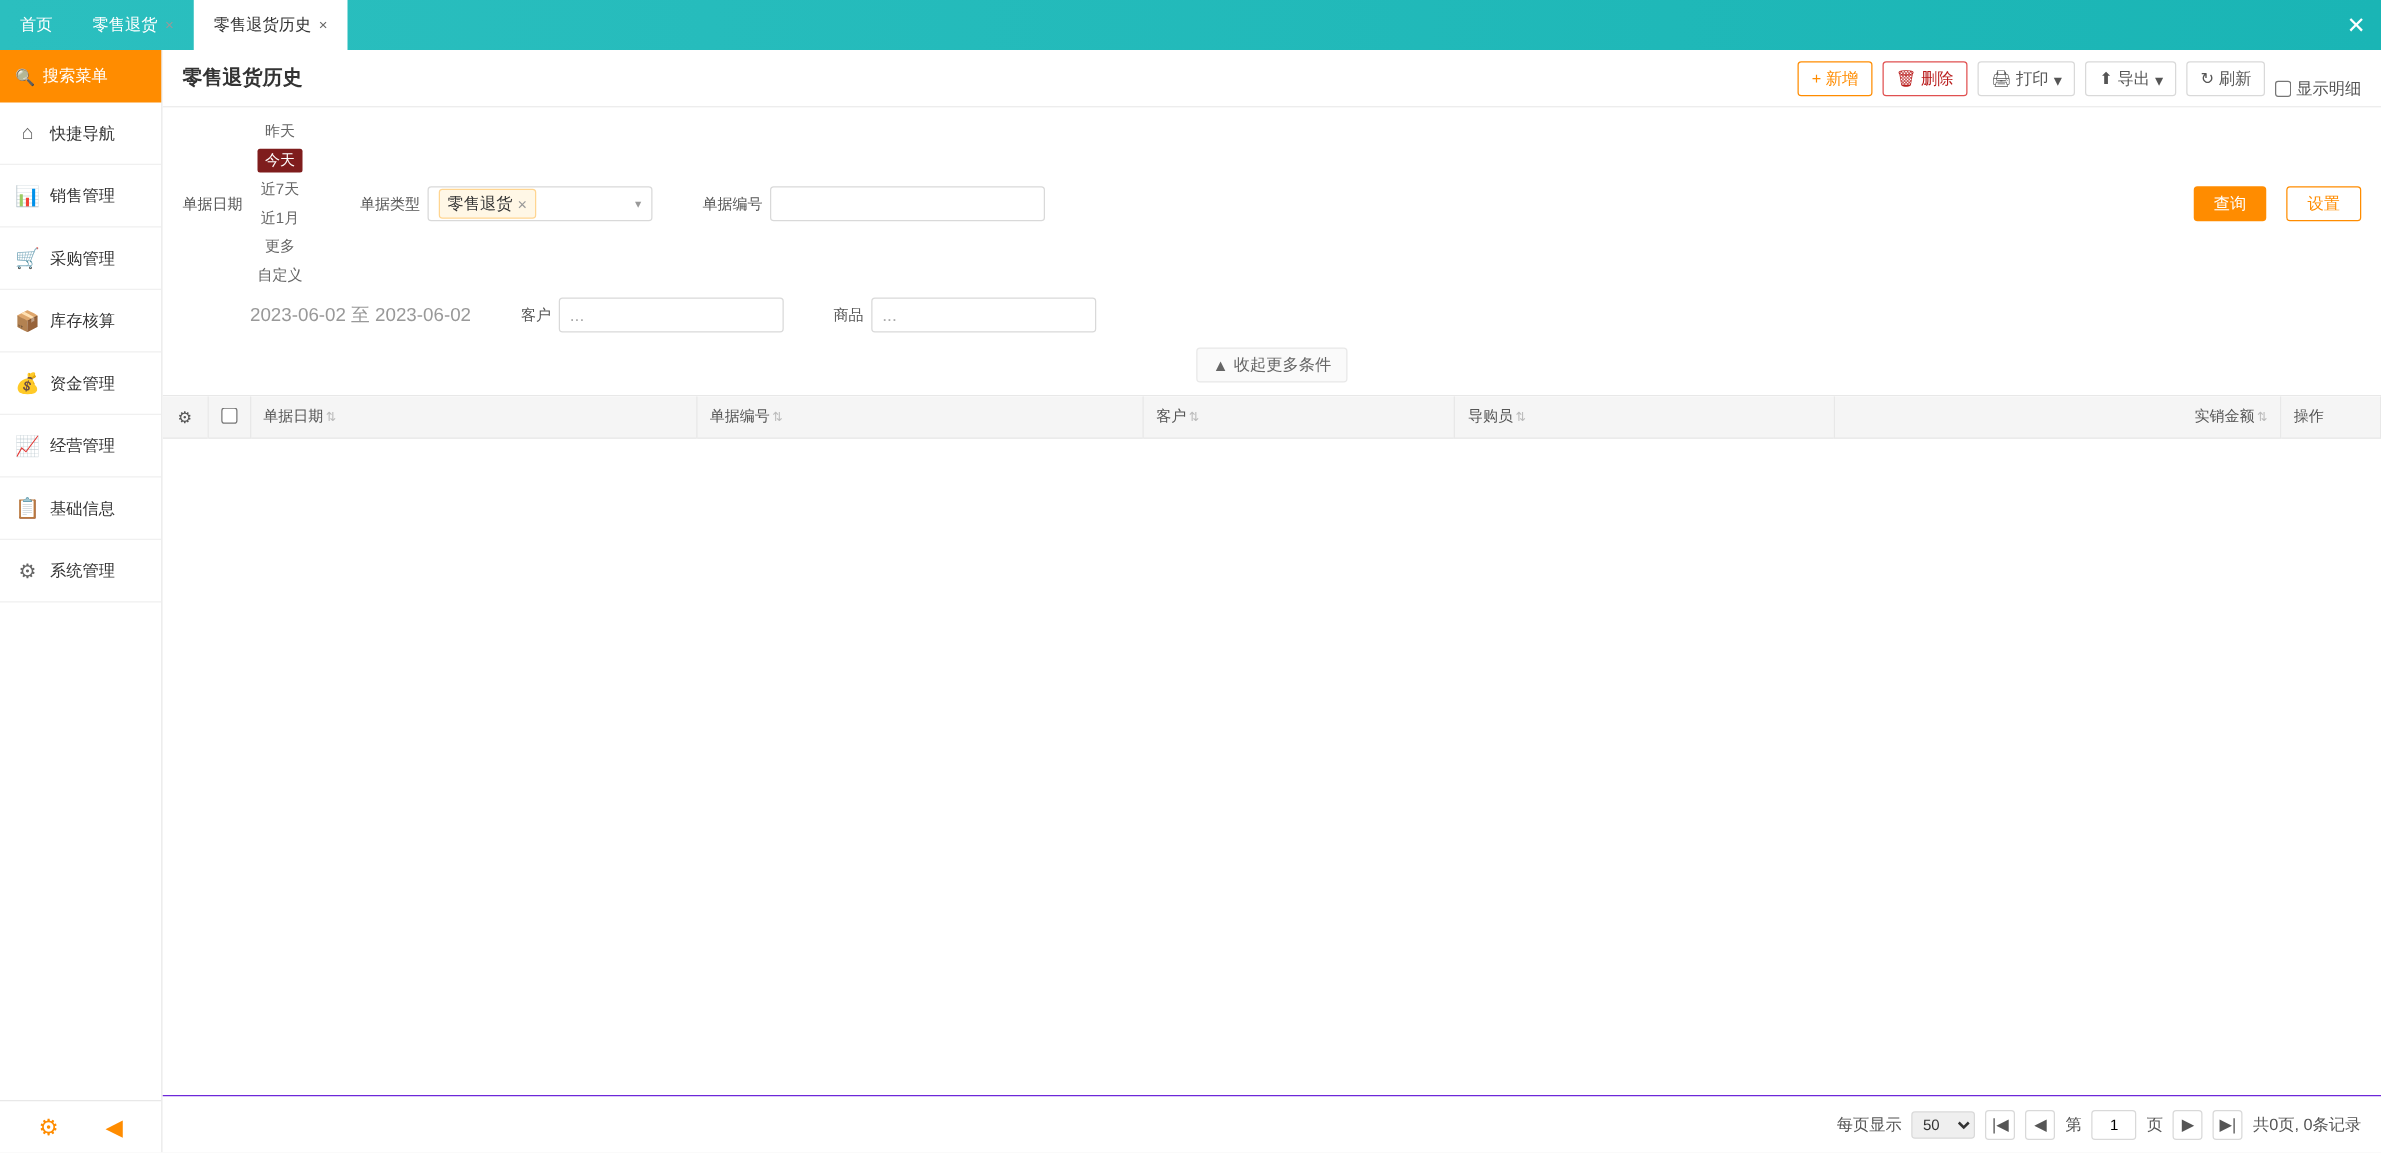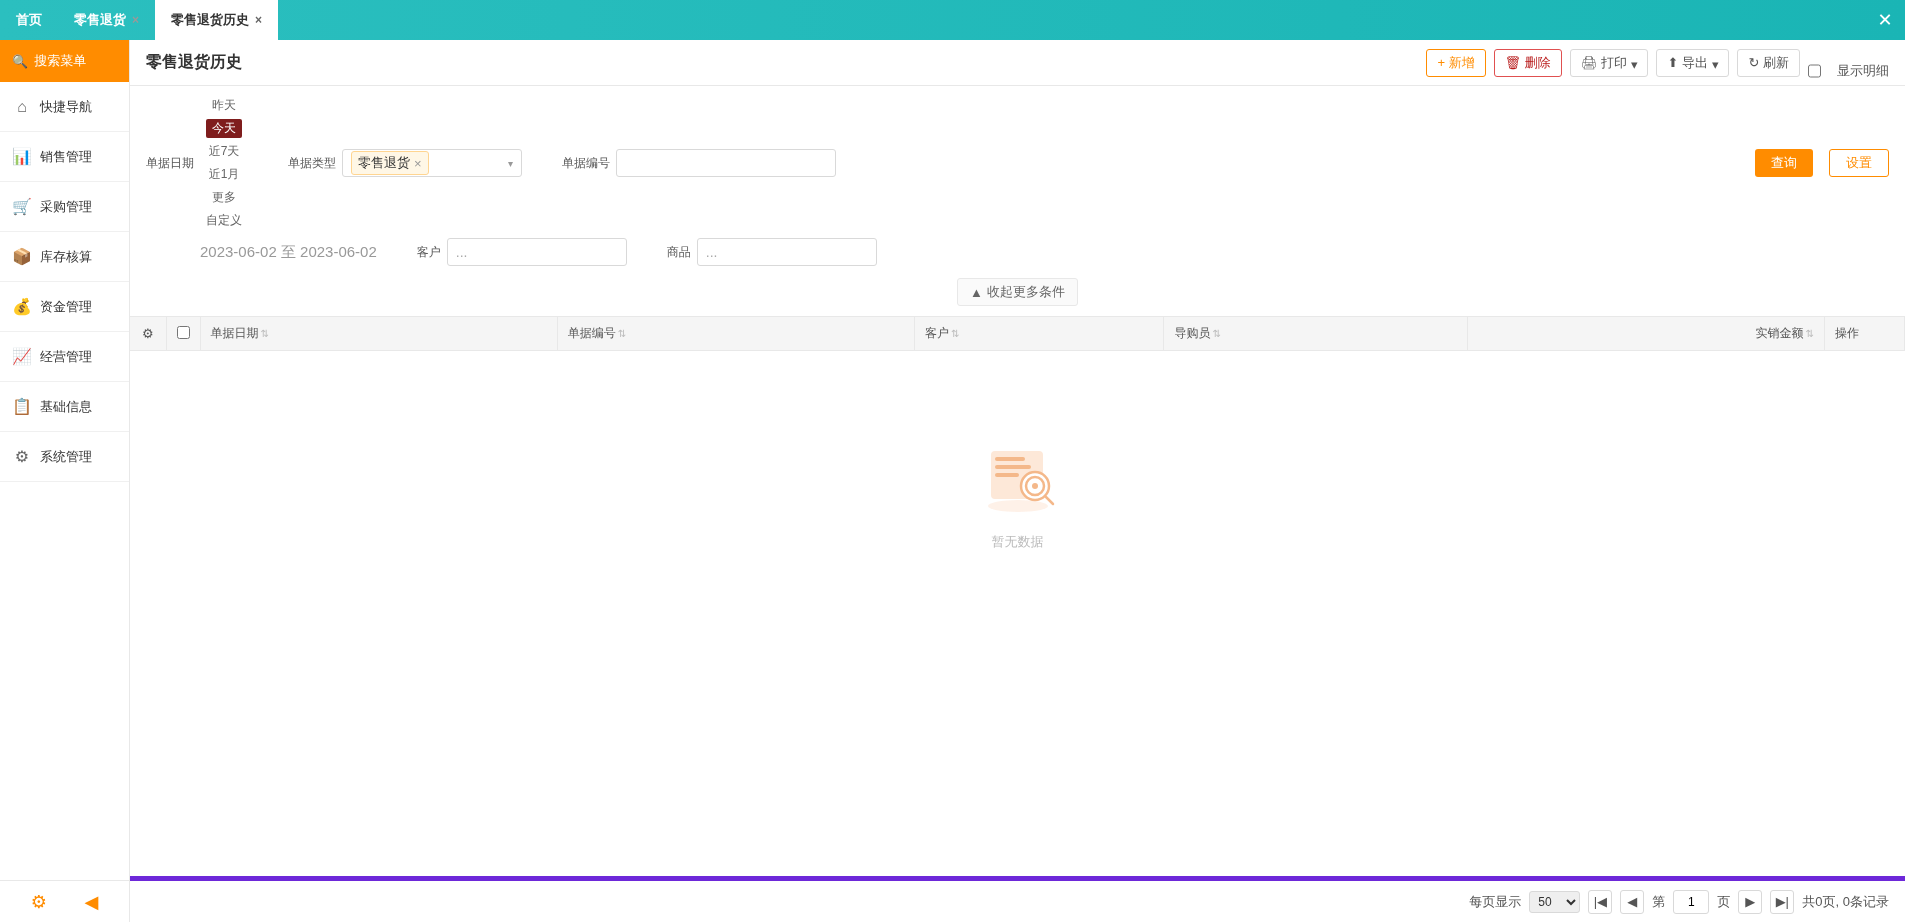--- a/index.html
+++ b/index.html
@@ -23,21 +23,20 @@
     .top-tab {
       height: 100%;
       padding: 0 16px;
       display: flex;
       align-items: center;
       color: #fff;
       cursor: pointer;
       font-size: 13px;
       position: relative;
       white-space: nowrap;
-      font-weight: bold;
     }
     .top-tab.active {
       background: #fff;
       color: #333;
     }
     .top-tab .tab-close {
       margin-left: 6px;
       color: #999;
       font-size: 12px;
       cursor: pointer;
@@ -163,21 +162,21 @@
       background: #fff;
       color: #ff8c00;
       border: 1px solid #ff8c00;
       border-radius: 3px;
       padding: 4px 16px;
       cursor: pointer;
       font-size: 13px;
     }
     .display-check {
       display: flex;
-      gap: 16px;
+      gap: 4px;
       font-size: 12px;
       color: #555;
       cursor: pointer;
       margin-top: 16px;
     }
 
     
     .filter-area {
       background: #fff;
       border-bottom: 1px solid #e8e8e8;
@@ -313,21 +312,21 @@
       width: 90px;
       height: 90px;
       margin-bottom: 12px;
     }
     .empty-text { font-size: 13px; color: #bbb; }
 
     
     .table-footer {
       height: 46px;
       background: #fff;
-      border-top: 5px solid #6d28d9;
+      border-top: 1px solid #6d28d9;
       display: flex;
       align-items: center;
       justify-content: flex-end;
       padding: 0 16px;
       gap: 8px;
       font-size: 12px;
       color: #555;
     }
     .page-size-select {
       border: 1px solid #d9d9d9;
@@ -526,34 +525,20 @@
               <th>客户<span class="sort-icon">⇅</span></th>
               <th>导购员<span class="sort-icon">⇅</span></th>
               <th class="th-amount">实销金额<span class="sort-icon">⇅</span></th>
               <th class="th-actions">操作</th>
             </tr>
         </thead>
         <tbody id="table-body">
         </tbody>
       </table>
 
-      <div class="empty-state">
-        <svg class="empty-icon" viewBox="0 0 90 90">
-          <ellipse cx="45" cy="75" rx="30" ry="6" fill="#fde8d8" opacity="0.6"></ellipse>
-          <rect x="18" y="20" width="52" height="48" rx="4" fill="#fde8d8"></rect>
-          <rect x="22" y="26" width="30" height="4" rx="2" fill="#f4b88a"></rect>
-          <rect x="22" y="34" width="36" height="4" rx="2" fill="#f4b88a"></rect>
-          <rect x="22" y="42" width="24" height="4" rx="2" fill="#f4b88a"></rect>
-          <circle cx="62" cy="55" r="14" fill="#fff" stroke="#f4b88a" stroke-width="2.5"></circle>
-          <circle cx="62" cy="55" r="9" fill="none" stroke="#f4b88a" stroke-width="2.5"></circle>
-          <line x1="73" y1="66" x2="80" y2="73" stroke="#f4b88a" stroke-width="2.5" stroke-linecap="round"></line>
-          <circle cx="62" cy="55" r="3" fill="#f4b88a"></circle>
-        </svg>
-        <span class="empty-text">暂无数据</span>
-      </div>
     </div>
 
     <div class="table-footer">
       <span>每页显示</span>
       <select class="page-size-select" id="per-page-select"><option value="10">10</option><option value="20">20</option><option value="50" selected="">50</option><option value="100">100</option></select>
       <button class="page-btn">|◀</button>
       <button class="page-btn">◀</button>
       <span>第</span>
       <input class="page-input" type="text" id="page-input" value="1" style="">
       <span>页</span>

